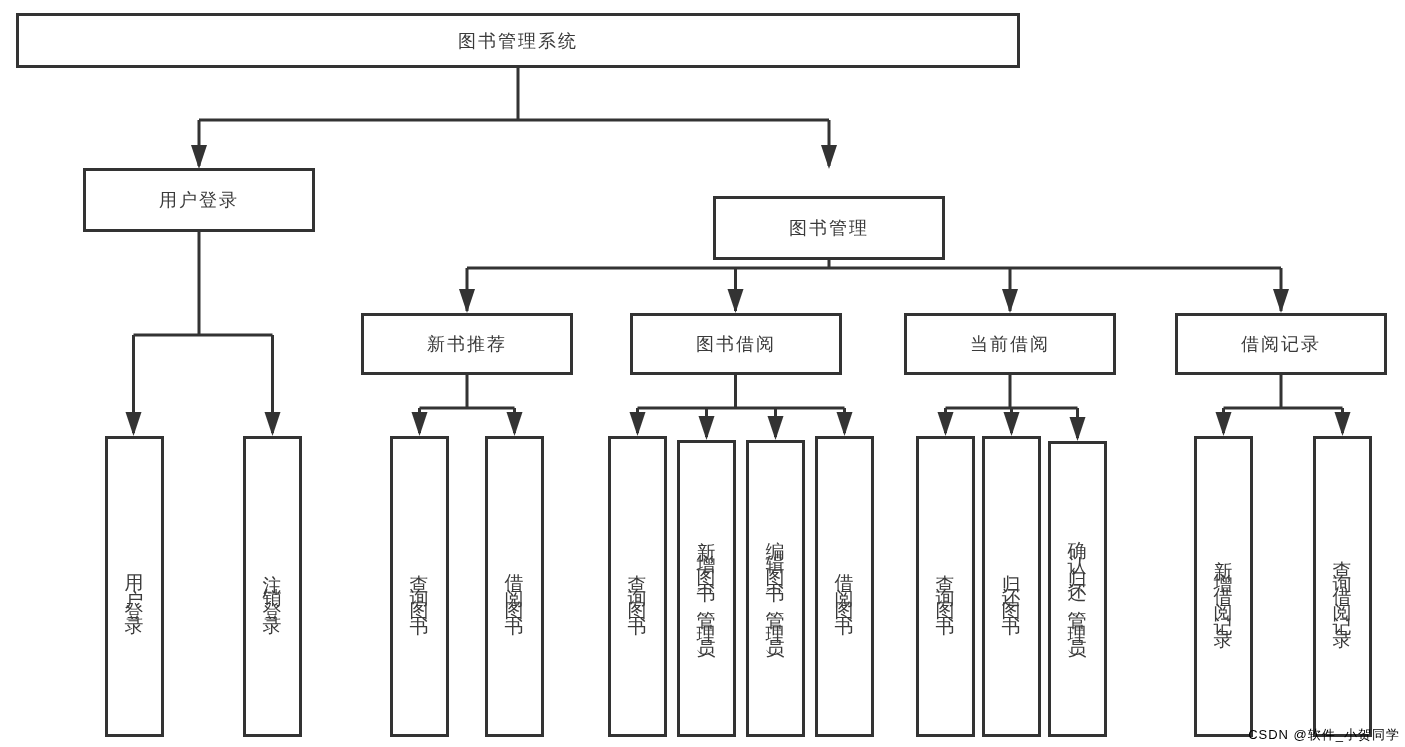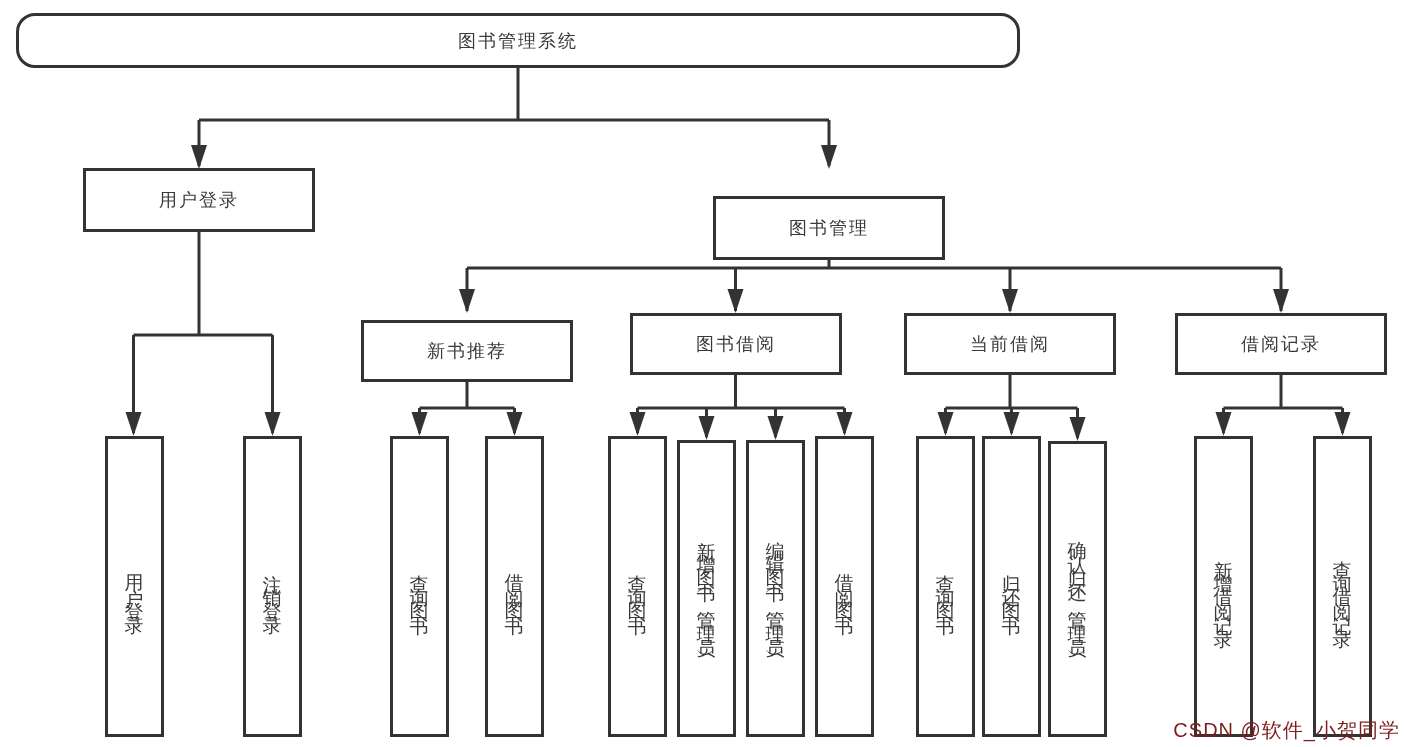--- a/index.html
+++ b/index.html
@@ -36,22 +36,22 @@
     text-orientation:mixed;
     font-size:19px;
     letter-spacing:14px;
     color:#3a3a3a;
     line-height:1;
     white-space:nowrap;
   }
   .watermark {
     position:absolute;
     right:5px; bottom:3px;
-    font-size:20px;
-    color:#7f1d1d;
+    font-size:13px;
+    color:#000000;
     letter-spacing:1px;
     z-index:5;
     white-space:nowrap;
     margin-top:40px;
   }
 </style>
 </head>
 <body>
 
 <div class="canvas">
@@ -89,32 +89,32 @@
       <polygon points="767.5,416 783.5,416 775.5,440"></polygon>
       <polygon points="836.5,412 852.5,412 844.5,436"></polygon>
       <polygon points="937.5,412 953.5,412 945.5,436"></polygon>
       <polygon points="1003.5,412 1019.5,412 1011.5,436"></polygon>
       <polygon points="1069.5,417 1085.5,417 1077.5,441"></polygon>
       <polygon points="1215.5,412 1231.5,412 1223.5,436"></polygon>
       <polygon points="1334.5,412 1350.5,412 1342.5,436"></polygon>
     </g>
   </svg>
 
-  <div class="node root" style="left:16px; top:13px; width:1004px; height:55px;border-radius:19px;">
+  <div class="node root" style="left:16px; top:13px; width:1004px; height:55px;">
     <span>图书管理系统</span>
   </div>
 
   <div class="node" style="left:83px; top:168px; width:232px; height:64px;">
     <span>用户登录</span>
   </div>
   <div class="node" style="left:713px; top:168px; width:232px; height:64px;margin-top:28px;">
     <span>图书管理</span>
   </div>
 
-  <div class="node" style="left:361px; top:320px; width:212px; height:62px;">
+  <div class="node" style="left:361px; top:313px; width:212px; height:62px;">
     <span>新书推荐</span>
   </div>
   <div class="node" style="left:630px; top:313px; width:212px; height:62px;font-family:Liberation Serif, serif;">
     <span>图书借阅</span>
   </div>
   <div class="node" style="left:904px; top:313px; width:212px; height:62px;">
     <span>当前借阅</span>
   </div>
   <div class="node" style="left:1175px; top:313px; width:212px; height:62px;">
     <span>借阅记录</span>

